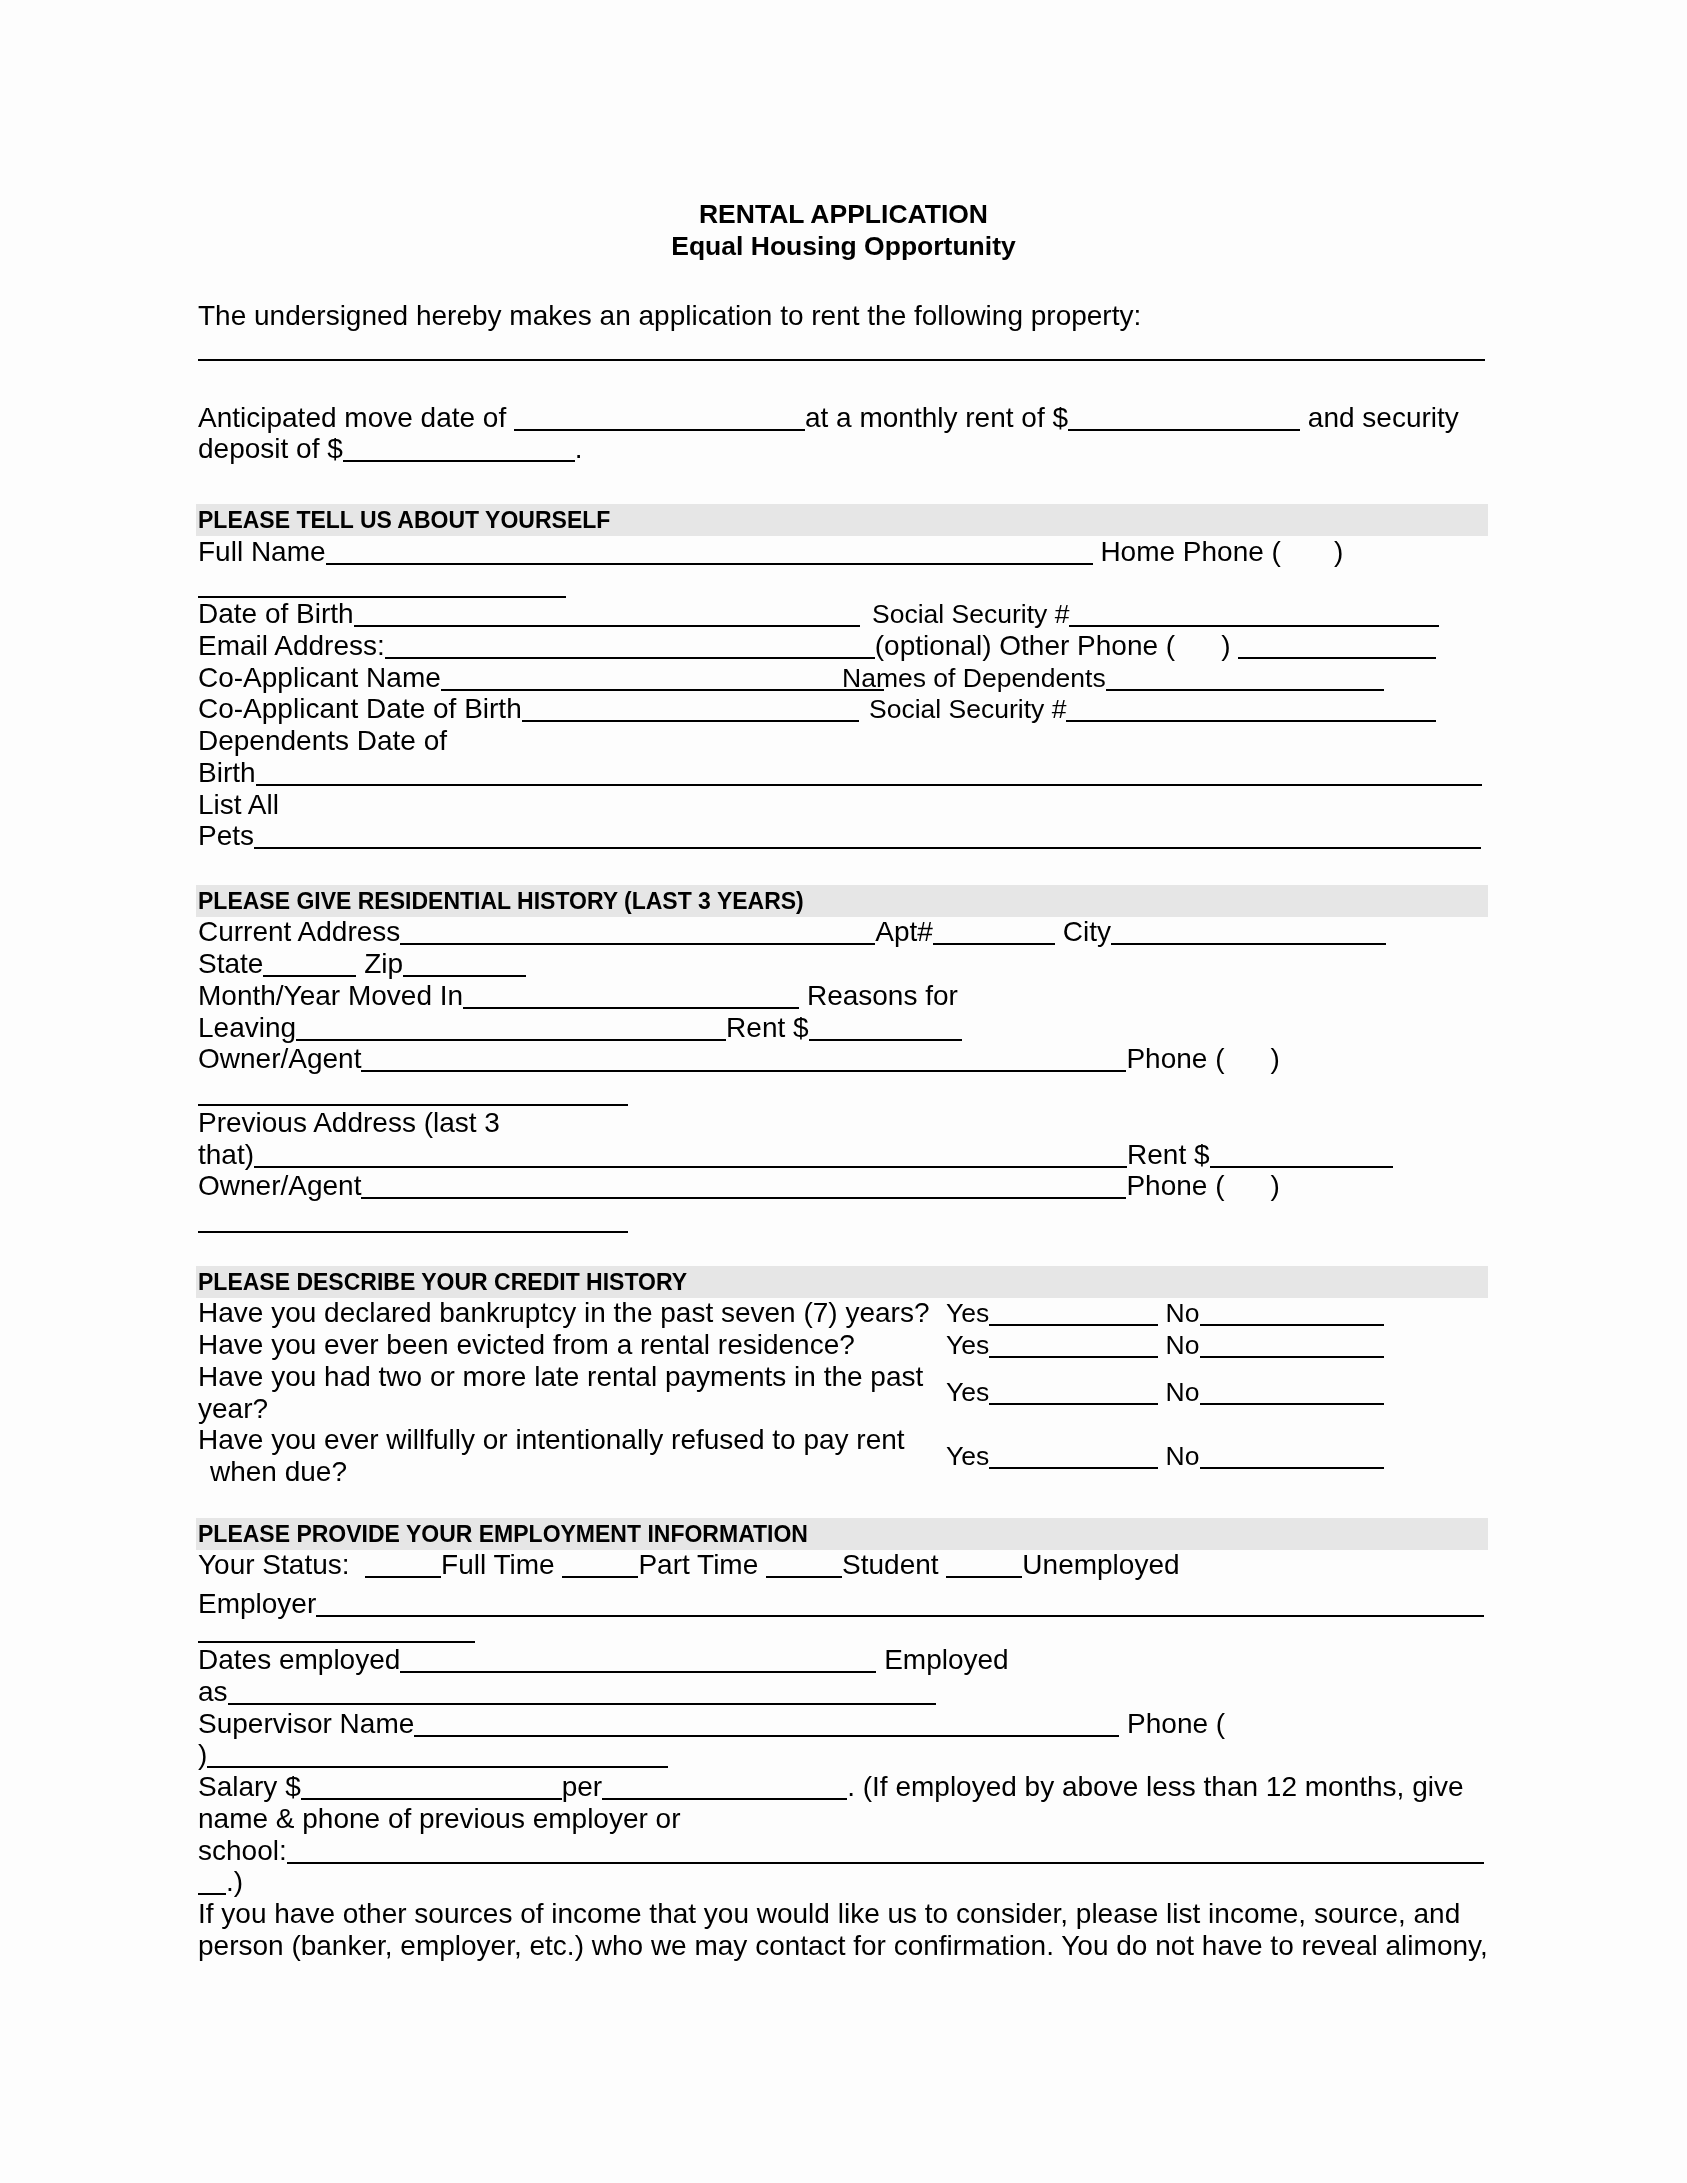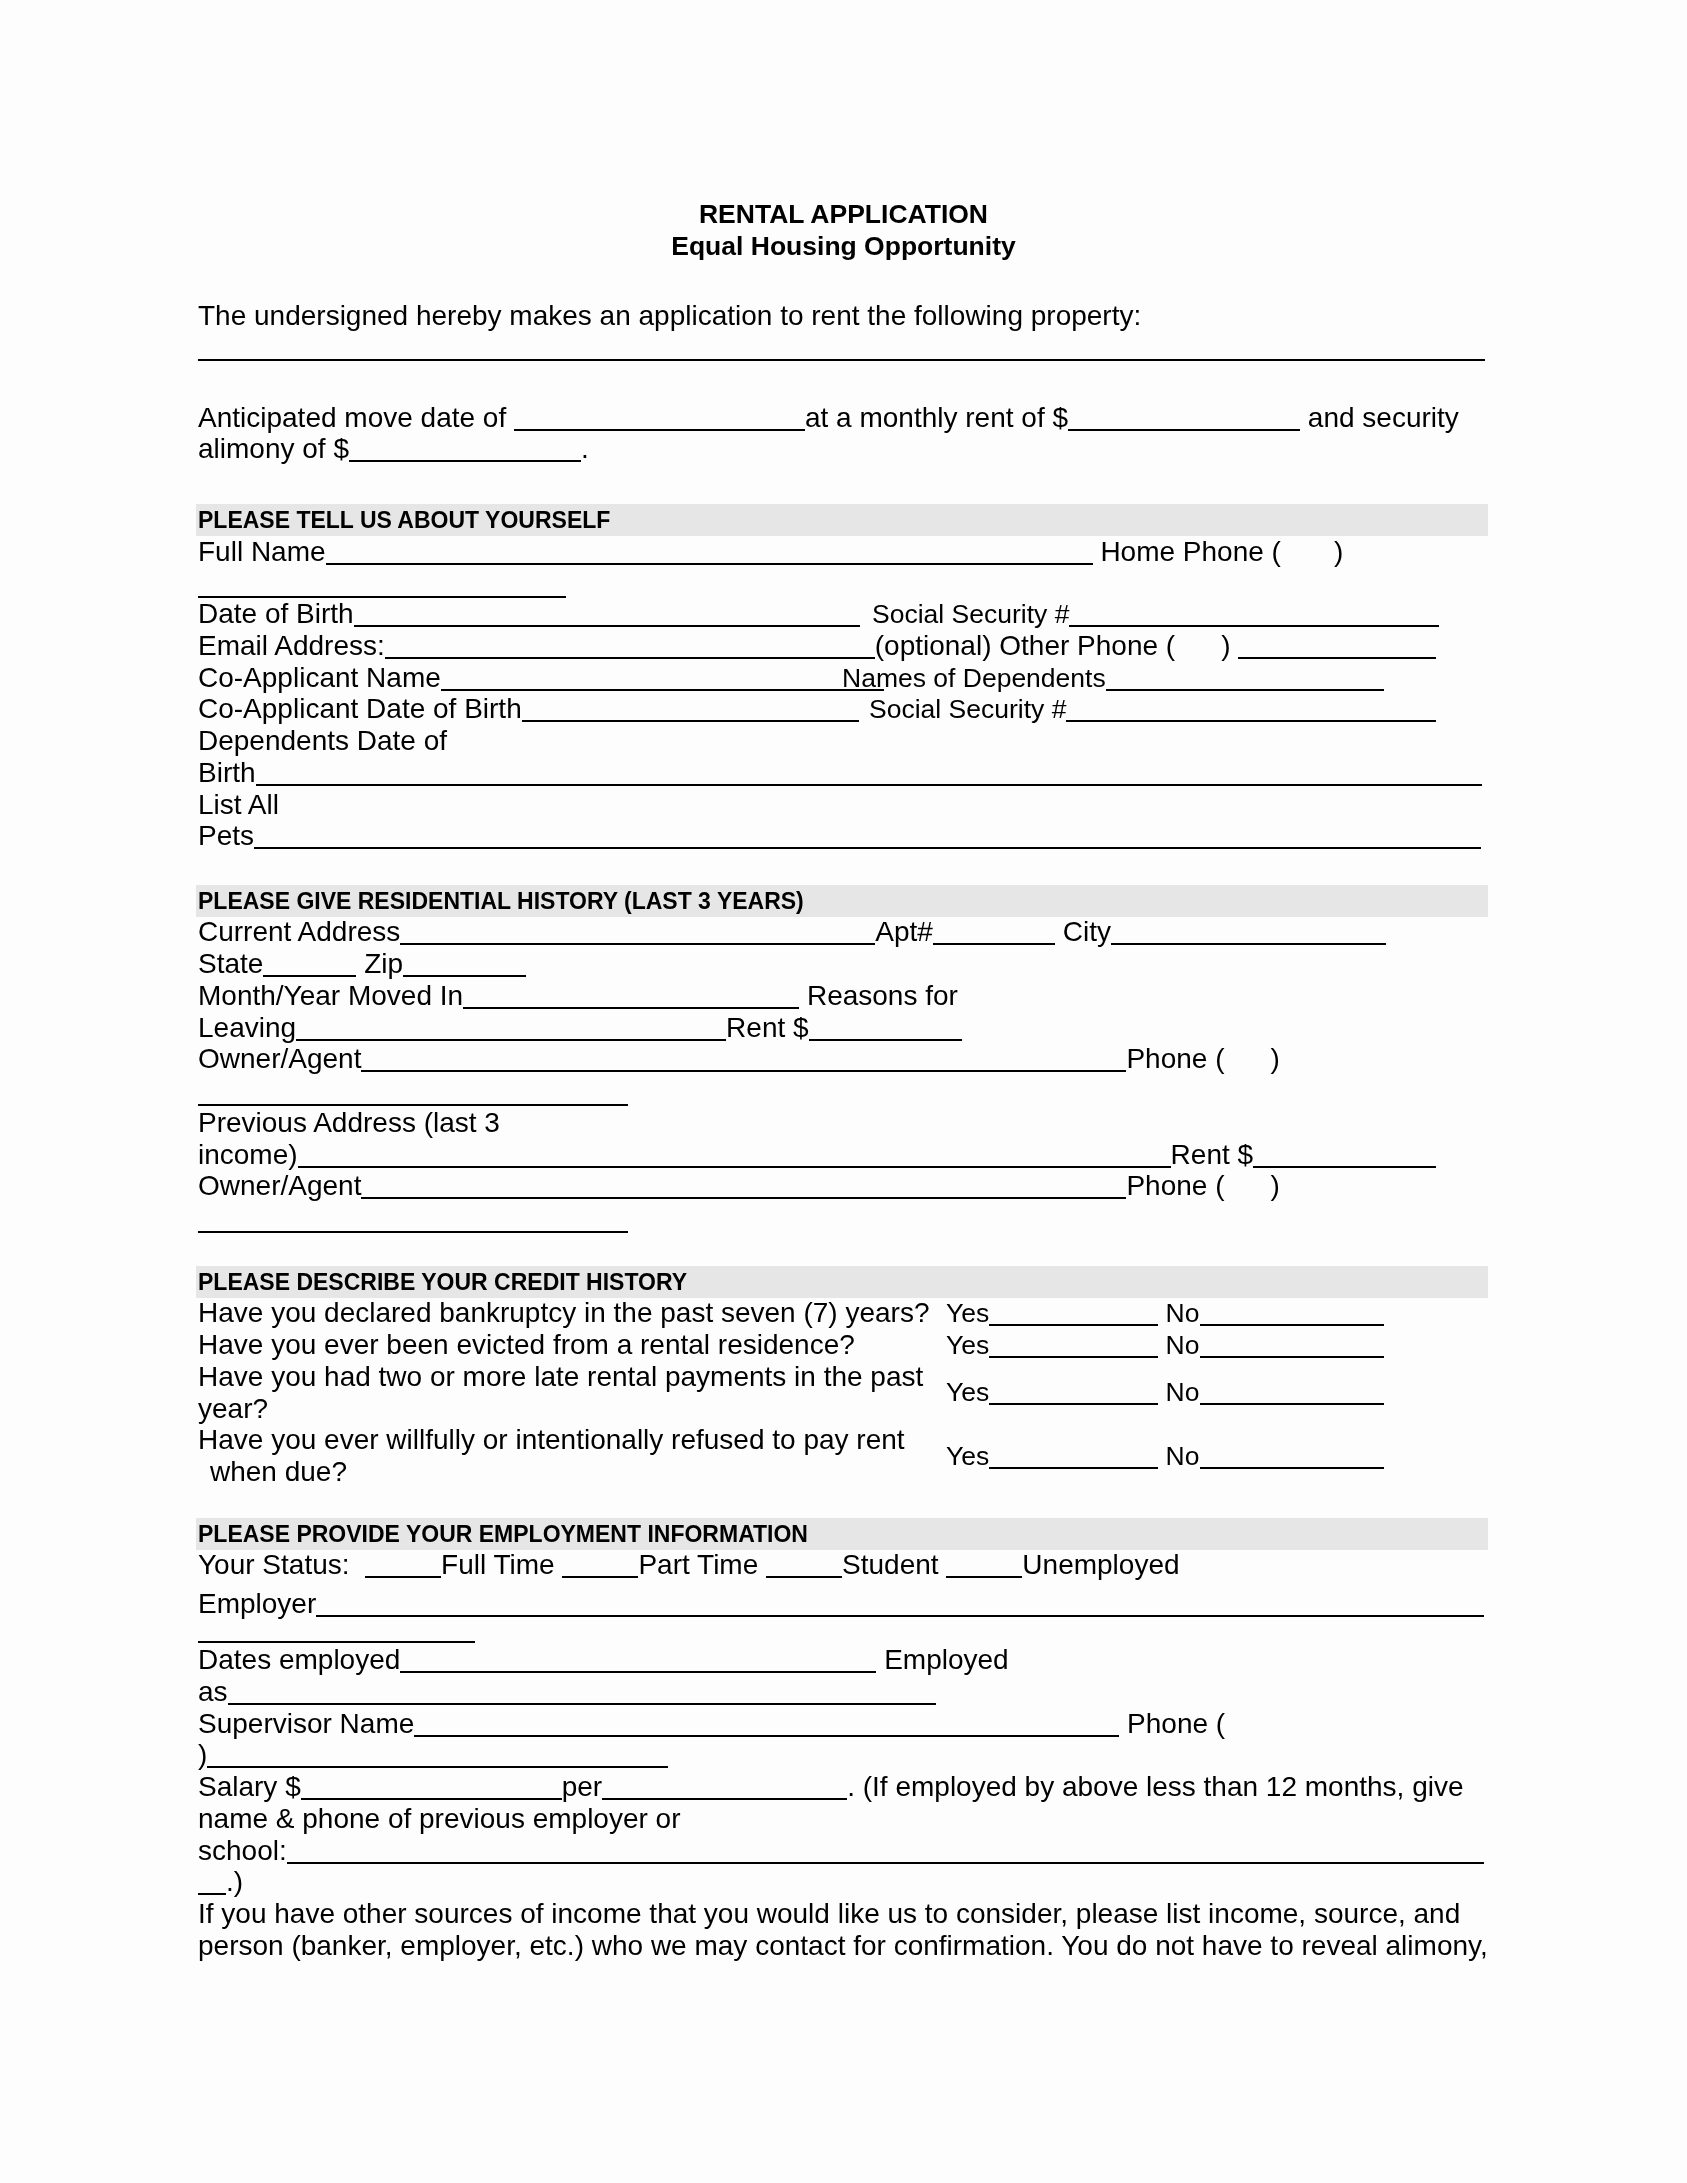--- a/index.html
+++ b/index.html
@@ -22,21 +22,21 @@
 
 <div class="ln" style="top:300px;">The undersigned hereby makes an application to rent the following property:</div>
 <div class="rule" style="left:198px;width:1287px;top:359px;"></div>
 
 <div class="ln" style="top:402px;">
   <span>Anticipated move date of</span>
   <span class="u" style="width:291px;"></span><span>at a monthly rent of $</span><span class="u" style="width:232px;"></span>
   <span>and security</span>
 </div>
 <div class="ln" style="top:433px;">
-  <span>alimony of $</span><span class="u" style="width:232px;"></span><span>.</span>
+  <span>deposit of $</span><span class="u" style="width:232px;"></span><span>.</span>
 </div>
 
 <div class="band" style="top:504px;"></div>
 <div class="hd" style="top:504px;">PLEASE TELL US ABOUT YOURSELF</div>
 
 <div class="ln" style="top:536px;">
   <span>Full Name</span><span class="u" style="width:767px;"></span>
   <span>Home Phone (</span><span class="sp" style="width:53px;"></span><span>)</span>
 </div>
 <div class="rule" style="left:198px;width:368px;top:596px;"></div>
@@ -93,21 +93,21 @@
 <div class="ln" style="top:1012px;">
   <span>Leaving</span><span class="u" style="width:430px;"></span><span>Rent $</span><span class="u" style="width:153px;"></span>
 </div>
 <div class="ln" style="top:1043px;">
   <span>Owner/Agent</span><span class="u" style="width:765px;"></span><span>Phone (</span><span class="sp" style="width:46px;"></span><span>)</span>
 </div>
 <div class="rule" style="left:198px;width:430px;top:1104px;"></div>
 
 <div class="ln" style="top:1107px;">Previous Address (last 3</div>
 <div class="ln" style="top:1139px;">
-  <span>income)</span><span class="u" style="width:873px;"></span><span>Rent $</span><span class="u" style="width:183px;"></span>
+  <span>that)</span><span class="u" style="width:873px;"></span><span>Rent $</span><span class="u" style="width:183px;"></span>
 </div>
 <div class="ln" style="top:1170px;">
   <span>Owner/Agent</span><span class="u" style="width:765px;"></span><span>Phone (</span><span class="sp" style="width:46px;"></span><span>)</span>
 </div>
 <div class="rule" style="left:198px;width:430px;top:1231px;"></div>
 
 <div class="band" style="top:1266px;"></div>
 <div class="hd" style="top:1266px;">PLEASE DESCRIBE YOUR CREDIT HISTORY</div>
 
 <div class="ln" style="top:1297px;">Have you declared bankruptcy in the past seven (7) years?</div>

